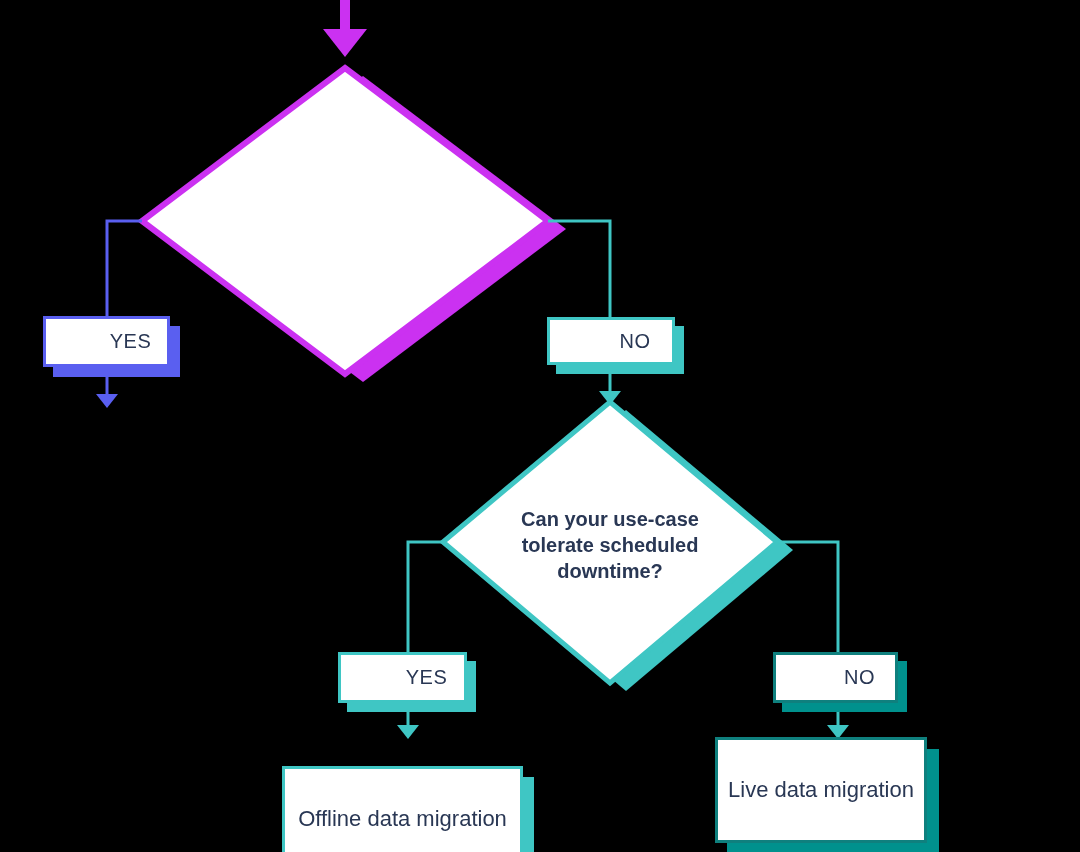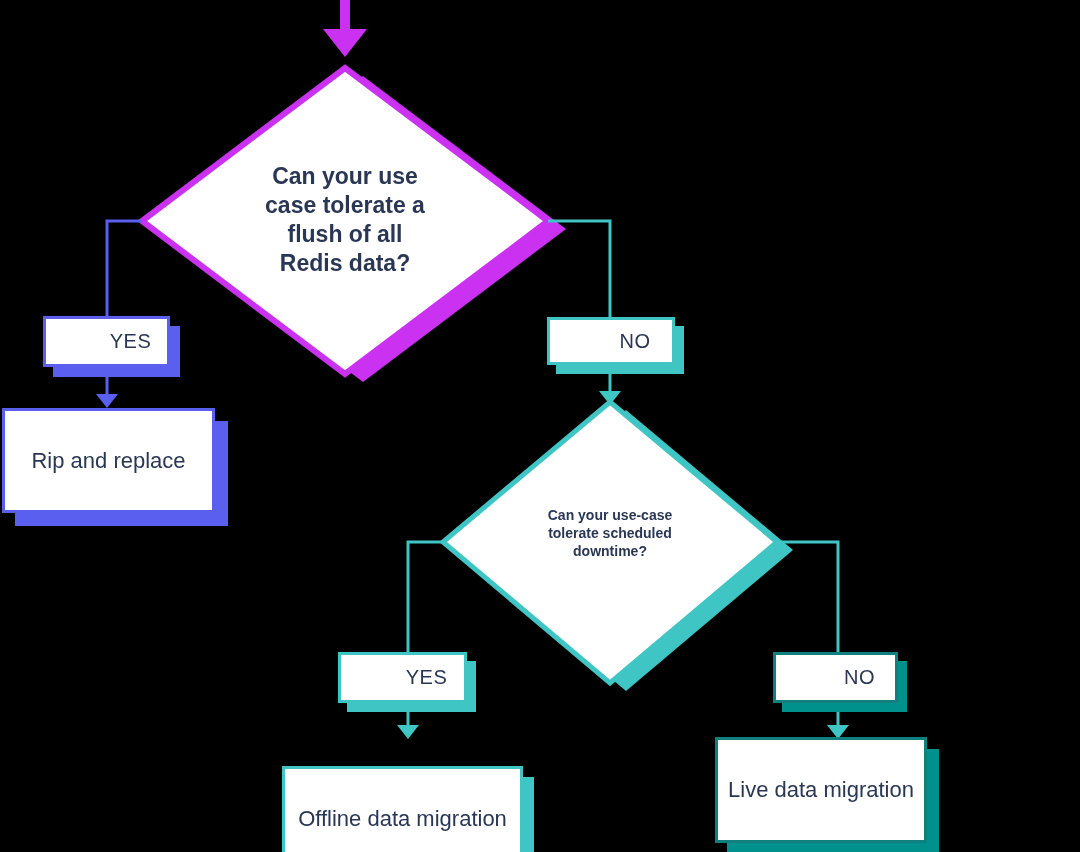--- a/index.html
+++ b/index.html
@@ -58,21 +58,21 @@
 
   
   .diamond-text {
     position: absolute;
     z-index: 3;
     text-align: center;
     font-weight: 700;
     white-space: pre-line;
   }
   .diamond-text.q1 { left: 225px; top: 162px; width: 240px; font-size: 23px; line-height: 1.26; }
-  .diamond-text.q2 { left: 480px; top: 506px; width: 260px; font-size: 14px; line-height: 1.3; }
+  .diamond-text.q2 { left: 480px; top: 506px; width: 260px; font-size: 20px; line-height: 1.3; }
 </style>
 </head>
 <body>
 
 <div class="canvas">
 
   <svg class="shapes" viewBox="0 0 1080 852" xmlns="http://www.w3.org/2000/svg">
 
     <g>
       <rect class="fill-magenta" x="340" y="0" width="10" height="31"></rect>
@@ -95,35 +95,28 @@
 
     <polyline class="connector stroke-teal" points="443,542 408,542 408,653"></polyline>
     <line class="connector stroke-teal" x1="408" y1="703" x2="408" y2="727"></line>
     <polygon class="fill-teal" points="397,725 419,725 408,739"></polygon>
 
     <polyline class="connector stroke-teal" points="777,542 838,542 838,653"></polyline>
     <line class="connector stroke-teal" x1="838" y1="703" x2="838" y2="727"></line>
     <polygon class="fill-teal" points="827,725 849,725 838,739"></polygon>
   </svg>
 
-  <div class="diamond-text q1">Can your use
-case tolerate a
-flush of all
-Redis data?</div>
   <div class="diamond-text q2">Can your use-case
 tolerate scheduled
 downtime?</div>
 
   <div class="node node-indigo branch-label" style="left:43px; top:316px; width:127px; height:51px;">
     <span>YES</span>
   </div>
 
-  <div class="node node-indigo-lg outcome-label" style="left:2px; top:408px; width:213px; height:105px;">
-    <span>Rip and replace</span>
-  </div>
 
   <div class="node node-teal branch-label" style="left:547px; top:317px; width:128px; height:48px;">
     <span>NO</span>
   </div>
 
   <div class="node node-teal branch-label" style="left:338px; top:652px; width:129px; height:51px;">
     <span>YES</span>
   </div>
 
   <div class="node node-teal-lg outcome-label" style="left:282px; top:737px; width:241px; height:106px;margin-top:29px;">

